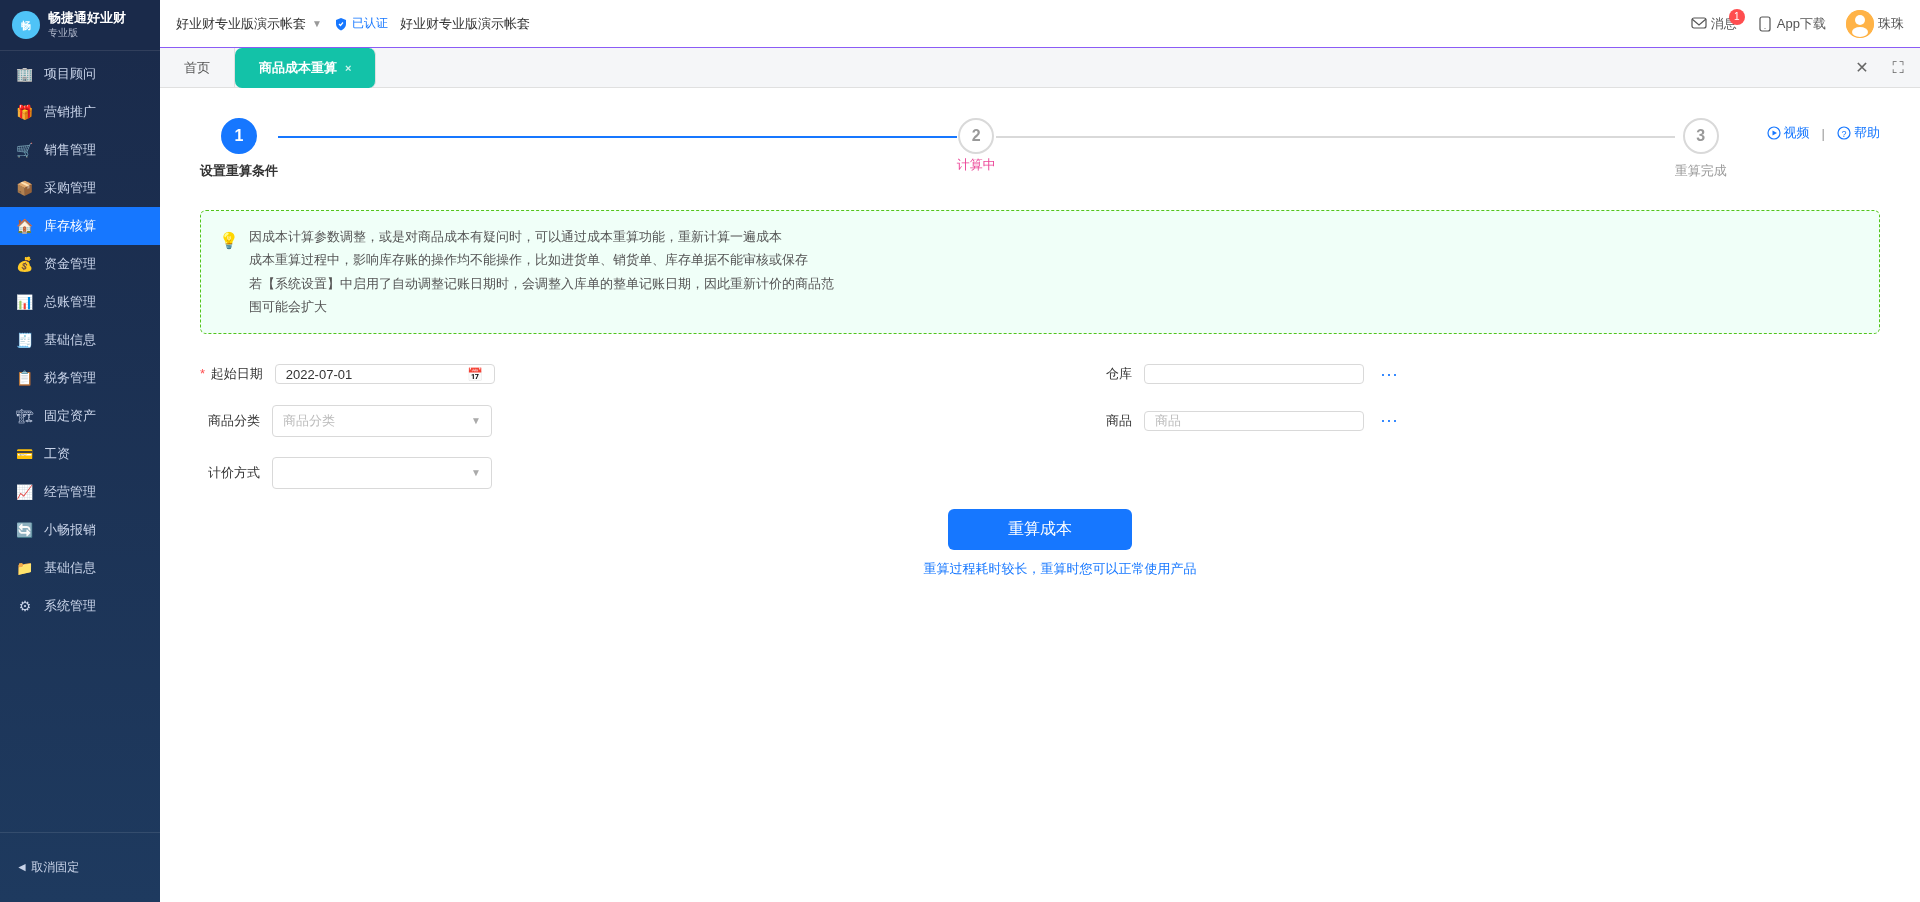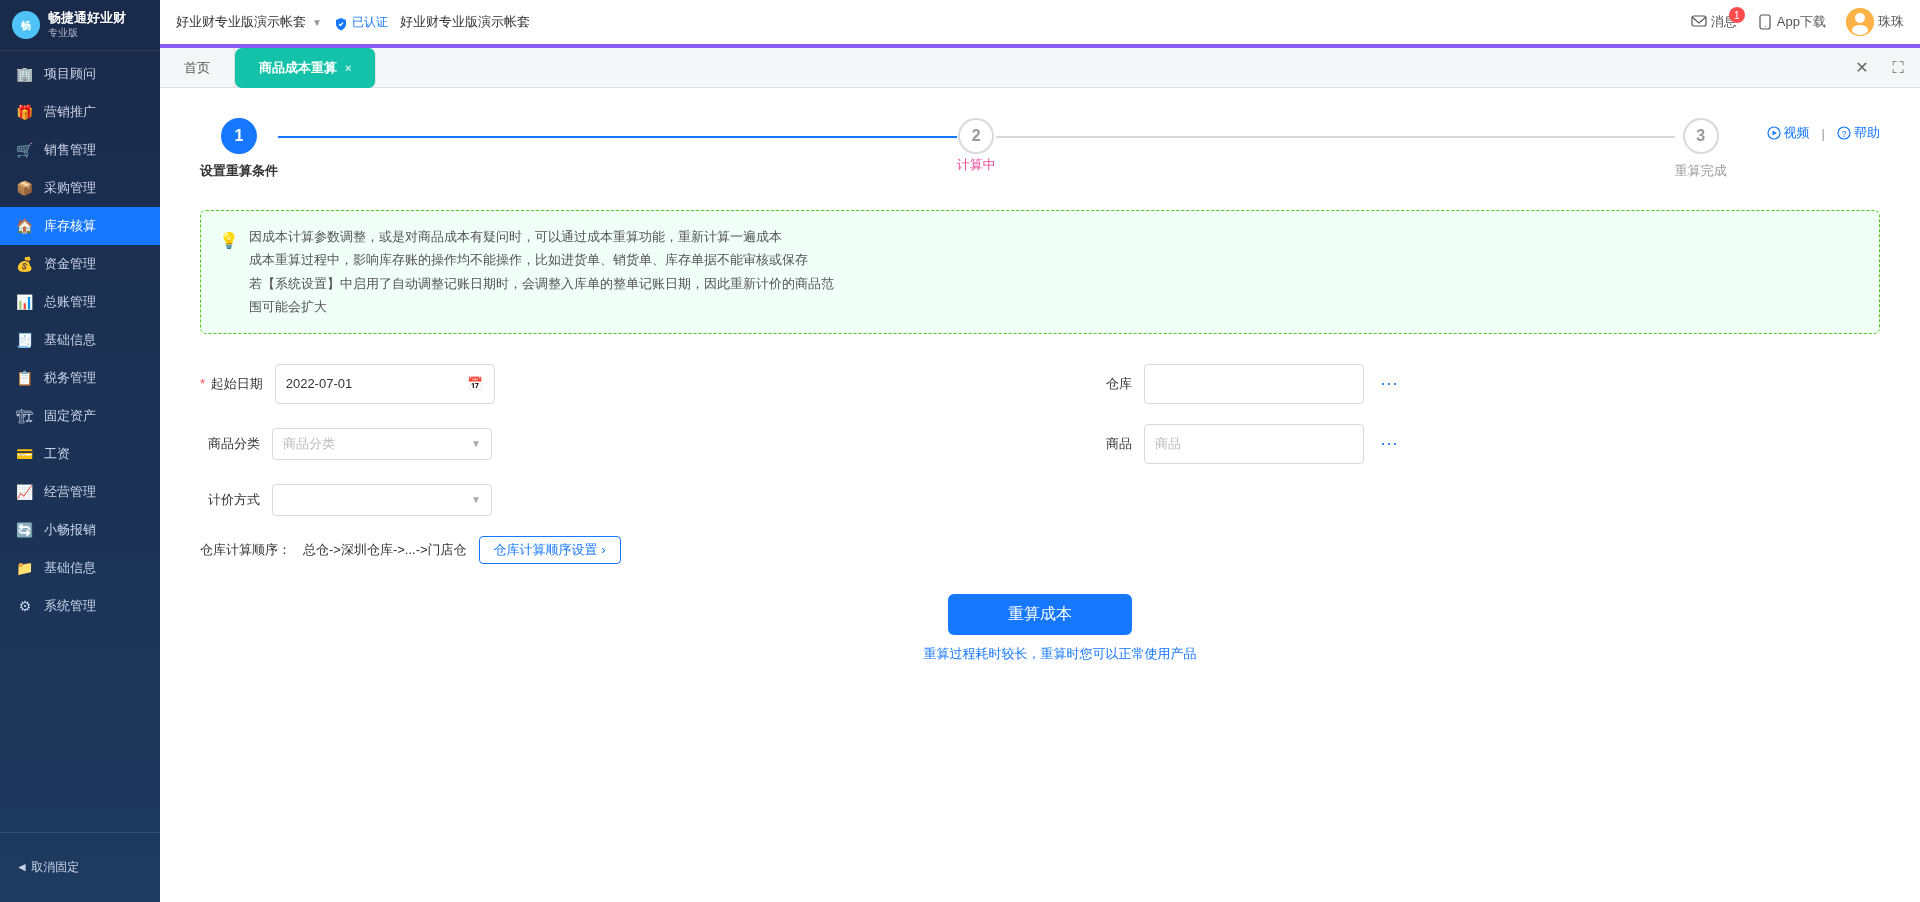--- a/index.html
+++ b/index.html
@@ -92,36 +92,36 @@
       overflow: hidden;
     }
 
     
     .topbar {
       background: white;
       height: 48px;
       display: flex;
       align-items: center;
       padding: 18px 16px;
-      border-bottom: 4px solid #8b5cf6;
+      border-bottom: 1px solid #8b5cf6;
       gap: 12px;
       flex-shrink: 0;
     }
     .account-selector {
       display: flex;
       align-items: center;
       gap: 6px;
       color: #333;
       cursor: pointer;
       font-size: 13px;
     }
     .account-selector .arrow { color: #999; font-size: 10px; }
     .verified-badge {
       display: flex;
-      align-items: flex-end;
+      align-items: center;
       gap: 4px;
       color: #1677ff;
       font-size: 12px;
     }
     .topbar-right {
       margin-left: auto;
       display: flex;
       align-items: center;
       gap: 20px;
     }
@@ -254,21 +254,21 @@
       white-space: nowrap;
       min-width: 60px;
       text-align: right;
     }
     .required-star {
       color: #ff4d4f;
       margin-right: 2px;
     }
     .form-input {
       flex: 1;
-      height: 40px;
+      height: 20px;
       border: 1px solid #d9d9d9;
       border-radius: 4px;
       padding: 0 10px;
       font-size: 13px;
       display: flex;
       align-items: center;
       gap: 8px;
       color: #333;
       background: white;
       cursor: pointer;
@@ -576,27 +576,20 @@
 
       <div class="form-row">
         <div class="form-label">计价方式</div>
         <div class="form-select" style="flex:1;max-width:220px;">
           <span style="color:#bbb;"></span>
           <span class="arrow-down">▼</span>
         </div>
       </div>
     </div>
 
-    <div class="warehouse-row">
-      <span style="color:#333;font-size:13px;white-space:nowrap;">仓库计算顺序：</span>
-      <span style="color:#333;font-size:13px;">总仓-&gt;深圳仓库-&gt;...-&gt;门店仓</span>
-      <button class="warehouse-btn">
-        <span>仓库计算顺序设置 ›</span>
-      </button>
-    </div>
 
     <div class="recalc-section">
       <button class="recalc-btn">
         <span>重算成本</span>
       </button>
       <div class="recalc-hint">重算过程耗时较长，重算时您可以正常使用产品</div>
     </div>
 
   </div>
 </div>

